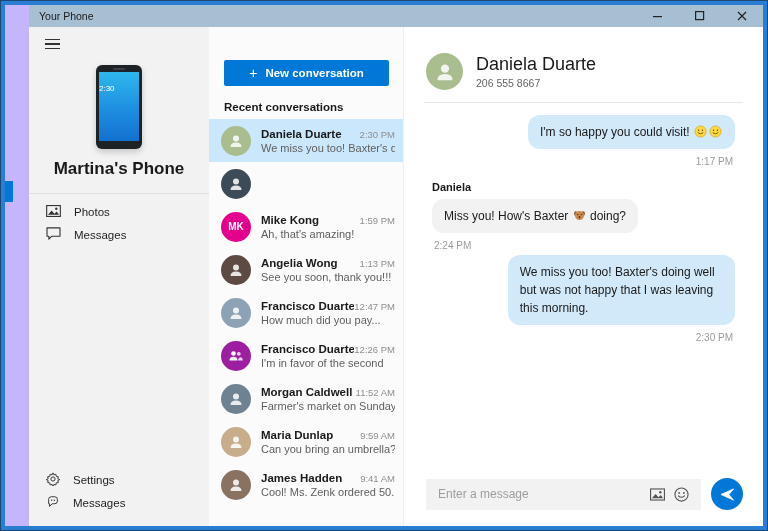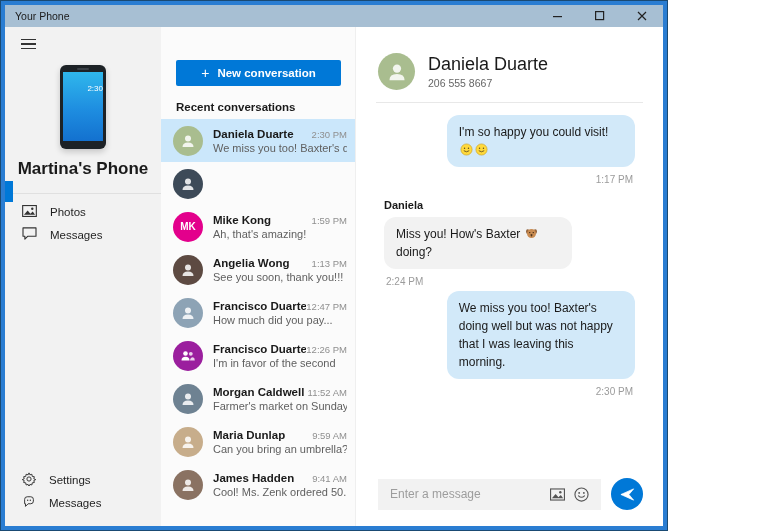--- a/index.html
+++ b/index.html
@@ -1,32 +1,32 @@
 <!DOCTYPE html>
 <html><head>
 <meta charset="utf-8">
 <style>
   * { margin:0; padding:0; box-sizing:border-box; }
   html,body { width:768px; height:531px; background:#fff; font-family:"Liberation Sans", sans-serif; }
-  .window { position:relative; width:668px; height:531px; border:5px solid #2a7dd2; outline:1px solid #1a4a73; outline-offset:-1px; background:#c4b5fd; overflow:hidden; }
+  .window { position:relative; width:768px; height:531px; border:5px solid #2a7dd2; outline:1px solid #1a4a73; outline-offset:-1px; background:#c4b5fd; overflow:hidden;padding-left:24px; }
   
   .titlebar { height:22px; background:#a7bfd3; display:flex; align-items:center; padding-left:10px; }
   .titlebar .title { font-size:10.5px; color:#1b1b1b; }
   .controls { margin-left:auto; display:flex; height:100%; }
   .ctrl { width:42px; height:100%; display:flex; align-items:center; justify-content:center; font-size:10px; color:#222; cursor:default; }
   .ctrl svg { display:block; }
   
   .body { display:flex; height:499px; }
   
   .sidebar { width:180px; background:#f2f2f2; display:flex; flex-direction:column; }
   .hamburger { width:36px; height:26px; margin:4px 0 0 6px; display:flex; flex-direction:column; justify-content:center; gap:3px; padding-left:10px; }
   .hamburger i { display:block; width:15px; height:1.5px; background:#333; }
   .phone-illu { width:46px; height:84px; margin:8px auto 0; background:#1d2226; border-radius:6px; padding:7px 3px 8px; position:relative; box-shadow:0 3px 6px rgba(0,0,0,.18); }
   .phone-illu .speaker { position:absolute; top:3px; left:50%; transform:translateX(-50%); width:12px; height:2px; background:#3a4046; border-radius:1px; }
-  .phone-screen { width:100%; height:100%; background:linear-gradient(180deg,#2fb7ec 0%, #1e8de0 55%, #1371cf 100%); display:flex; justify-content:flex-end; }
+  .phone-screen { width:100%; height:100%; background:linear-gradient(180deg,#2fb7ec 0%, #1e8de0 55%, #1371cf 100%); display:flex; justify-content:flex-start; }
   .phone-screen span { margin-top:12px; font-size:8px; color:#fff; }
   .device-name { text-align:center; margin-top:10px; font-size:17px; font-weight:bold; color:#1a1a1a; }
   .side-divider { height:1px; background:#e0e0e0; margin:14px 0 6px; }
   .nav-item { height:23px; display:flex; align-items:center; gap:13px; padding-left:17px; font-size:11.5px; color:#1f1f1f; cursor:default; }
   .nav-item svg { flex:0 0 auto; }
   .side-spacer { flex:1; }
   .side-footer { margin-bottom:12px; }
   .nav-pill { position:absolute; left:0; top:176px; width:8px; height:21px; background:#0078d7; }
   
   .convlist { width:194px; background:#fbfbfb; display:flex; flex-direction:column; }

